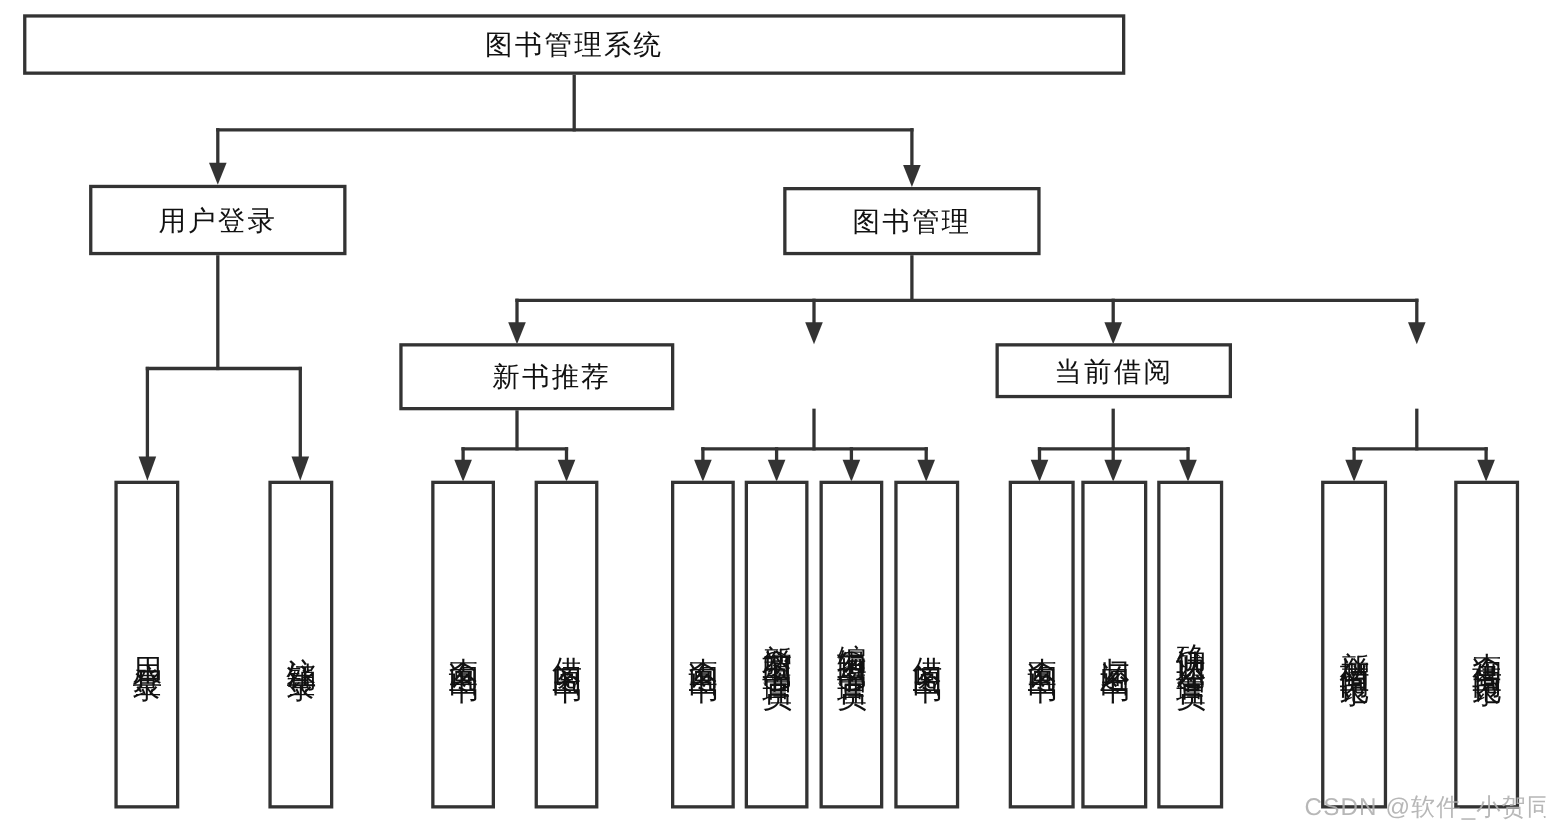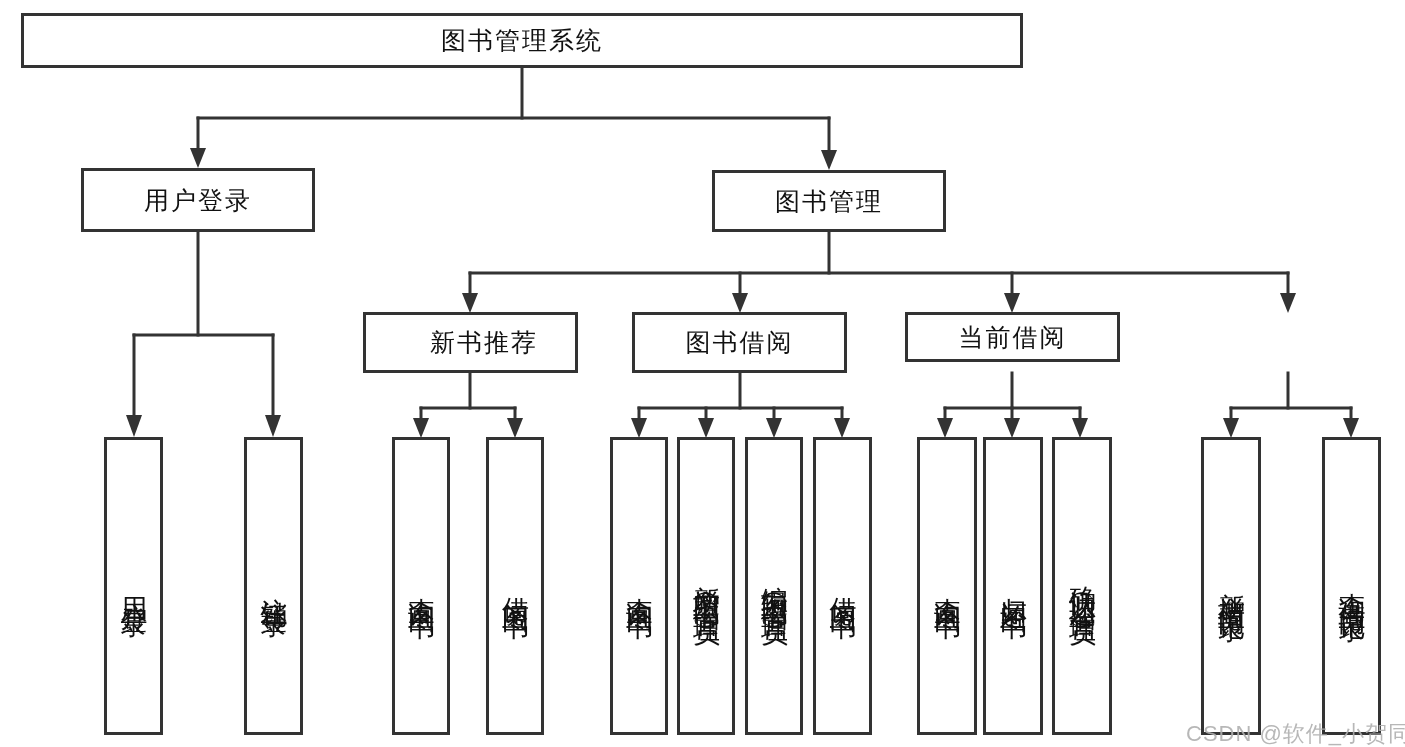--- a/index.html
+++ b/index.html
@@ -129,25 +129,22 @@
     <span>图书管理系统</span>
   </div>
 
   <div class="node hbox" style="left:81px;top:168px;width:234px;height:64px;">
     <span>用户登录</span>
   </div>
   <div class="node hbox" style="left:712px;top:170px;width:234px;height:62px;">
     <span>图书管理</span>
   </div>
 
-  <div class="node hbox" style="left:363px;top:312px;width:215px;height:61px;padding-left:27px;">
+  <div class="node hbox" style="left:363px;top:312px;width:250px;height:61px;padding-left:27px;">
     <span>新书推荐</span>
-  </div>
-  <div class="node hbox" style="left:632px;top:312px;width:215px;height:61px;">
-    <span>图书借阅</span>
   </div>
   <div class="node hbox" style="left:905px;top:312px;width:215px;height:50px;">
     <span>当前借阅</span>
   </div>
 
   <div class="node vbox" style="left:104px;top:437px;width:59px;height:298px;">
     <span>用户登录</span>
   </div>
   <div class="node vbox" style="left:244px;top:437px;width:59px;height:298px;">
     <span>注销登录</span>

